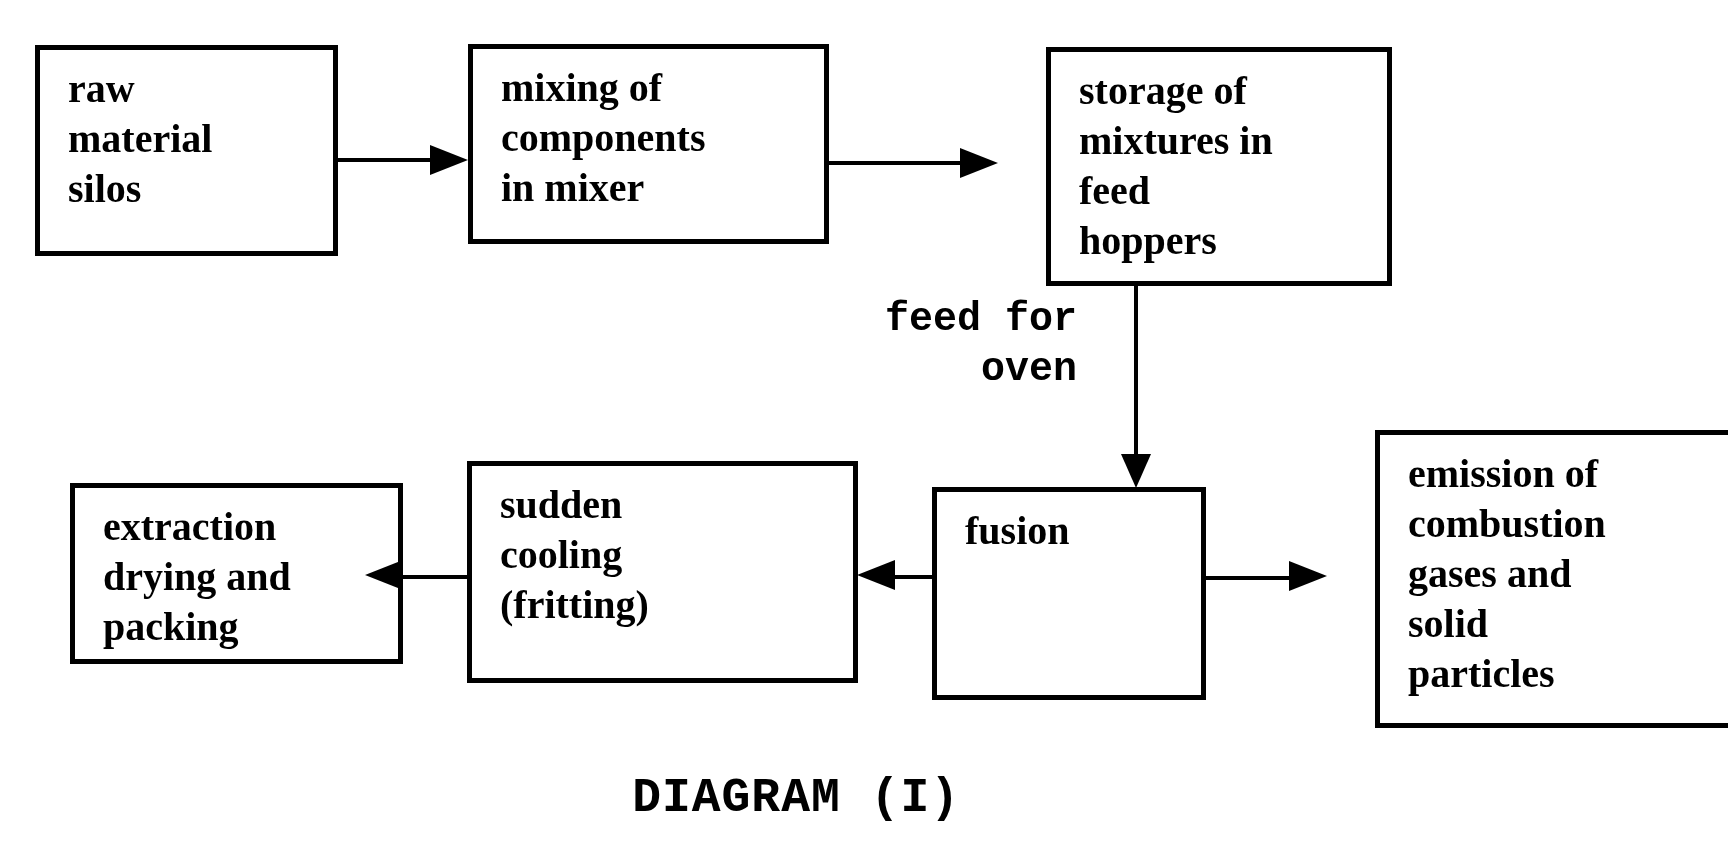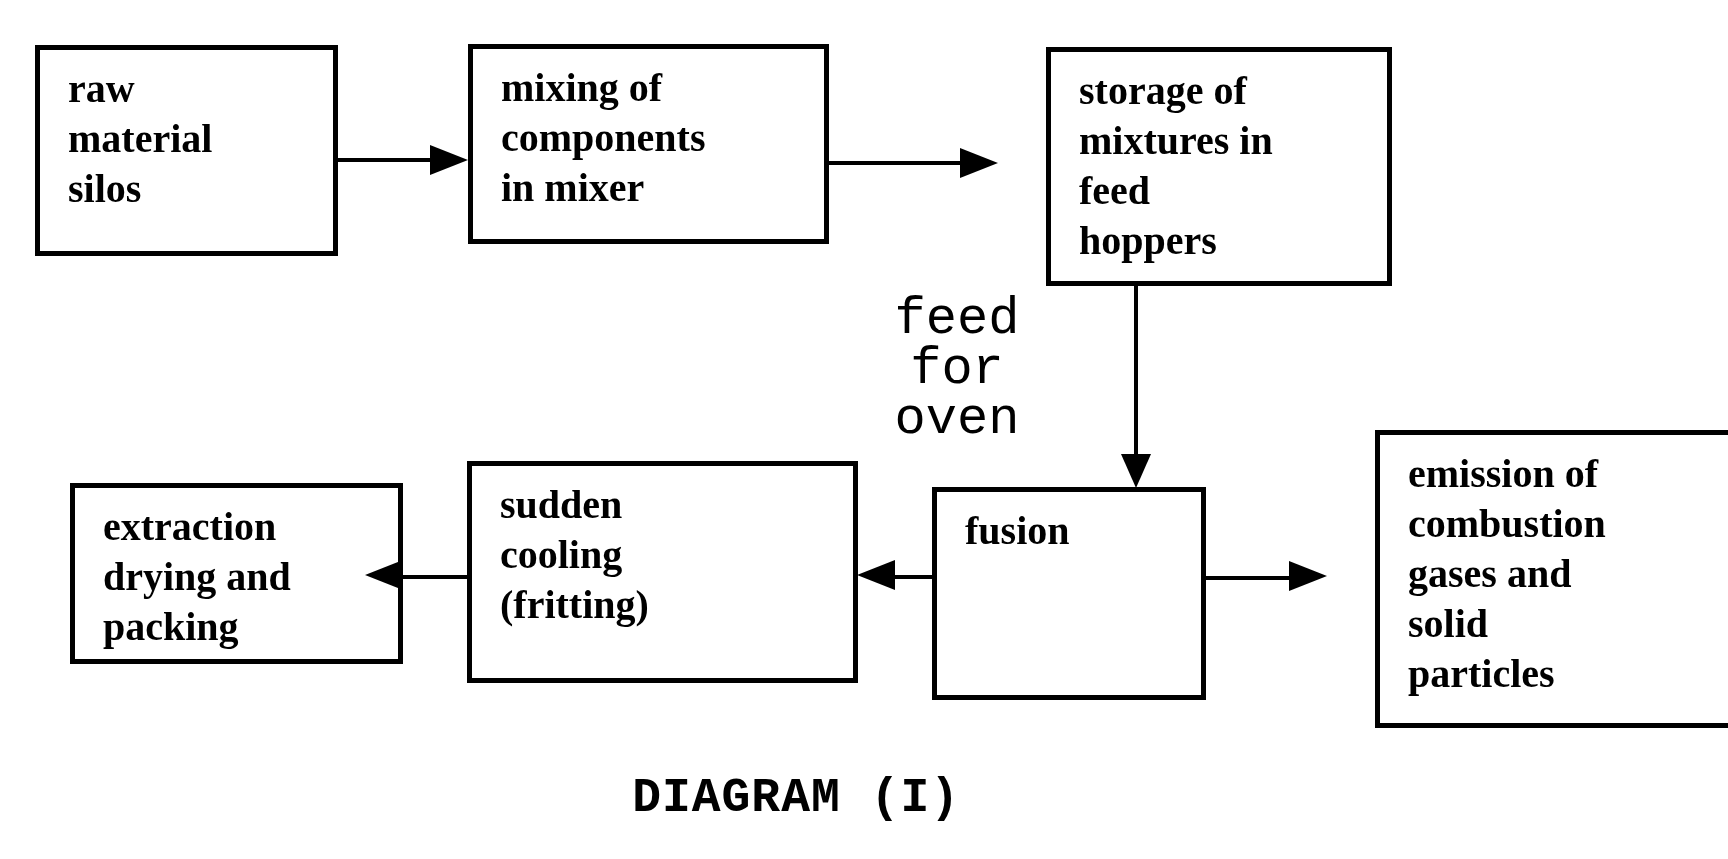--- a/index.html
+++ b/index.html
@@ -58,25 +58,25 @@
   .tri-down {
     position: absolute;
     width: 0; height: 0;
     border-left: 15px solid transparent;
     border-right: 15px solid transparent;
     border-top: 34px solid var(--ink);
   }
   .flow-label {
     position: absolute;
     color: var(--ink);
-    font-weight: normal;
-    font-size: 52px;
+    font-weight: bold;
+    font-size: 40px;
     line-height: 50px;
     white-space: pre-line;
-    text-align: center;
+    text-align: right;
   }
   .caption {
     position: absolute;
     color: var(--ink);
     font-weight: bold;
     font-size: 48px;
     line-height: 52px;
     letter-spacing: 1px;
     text-align: right;
     white-space: pre;

